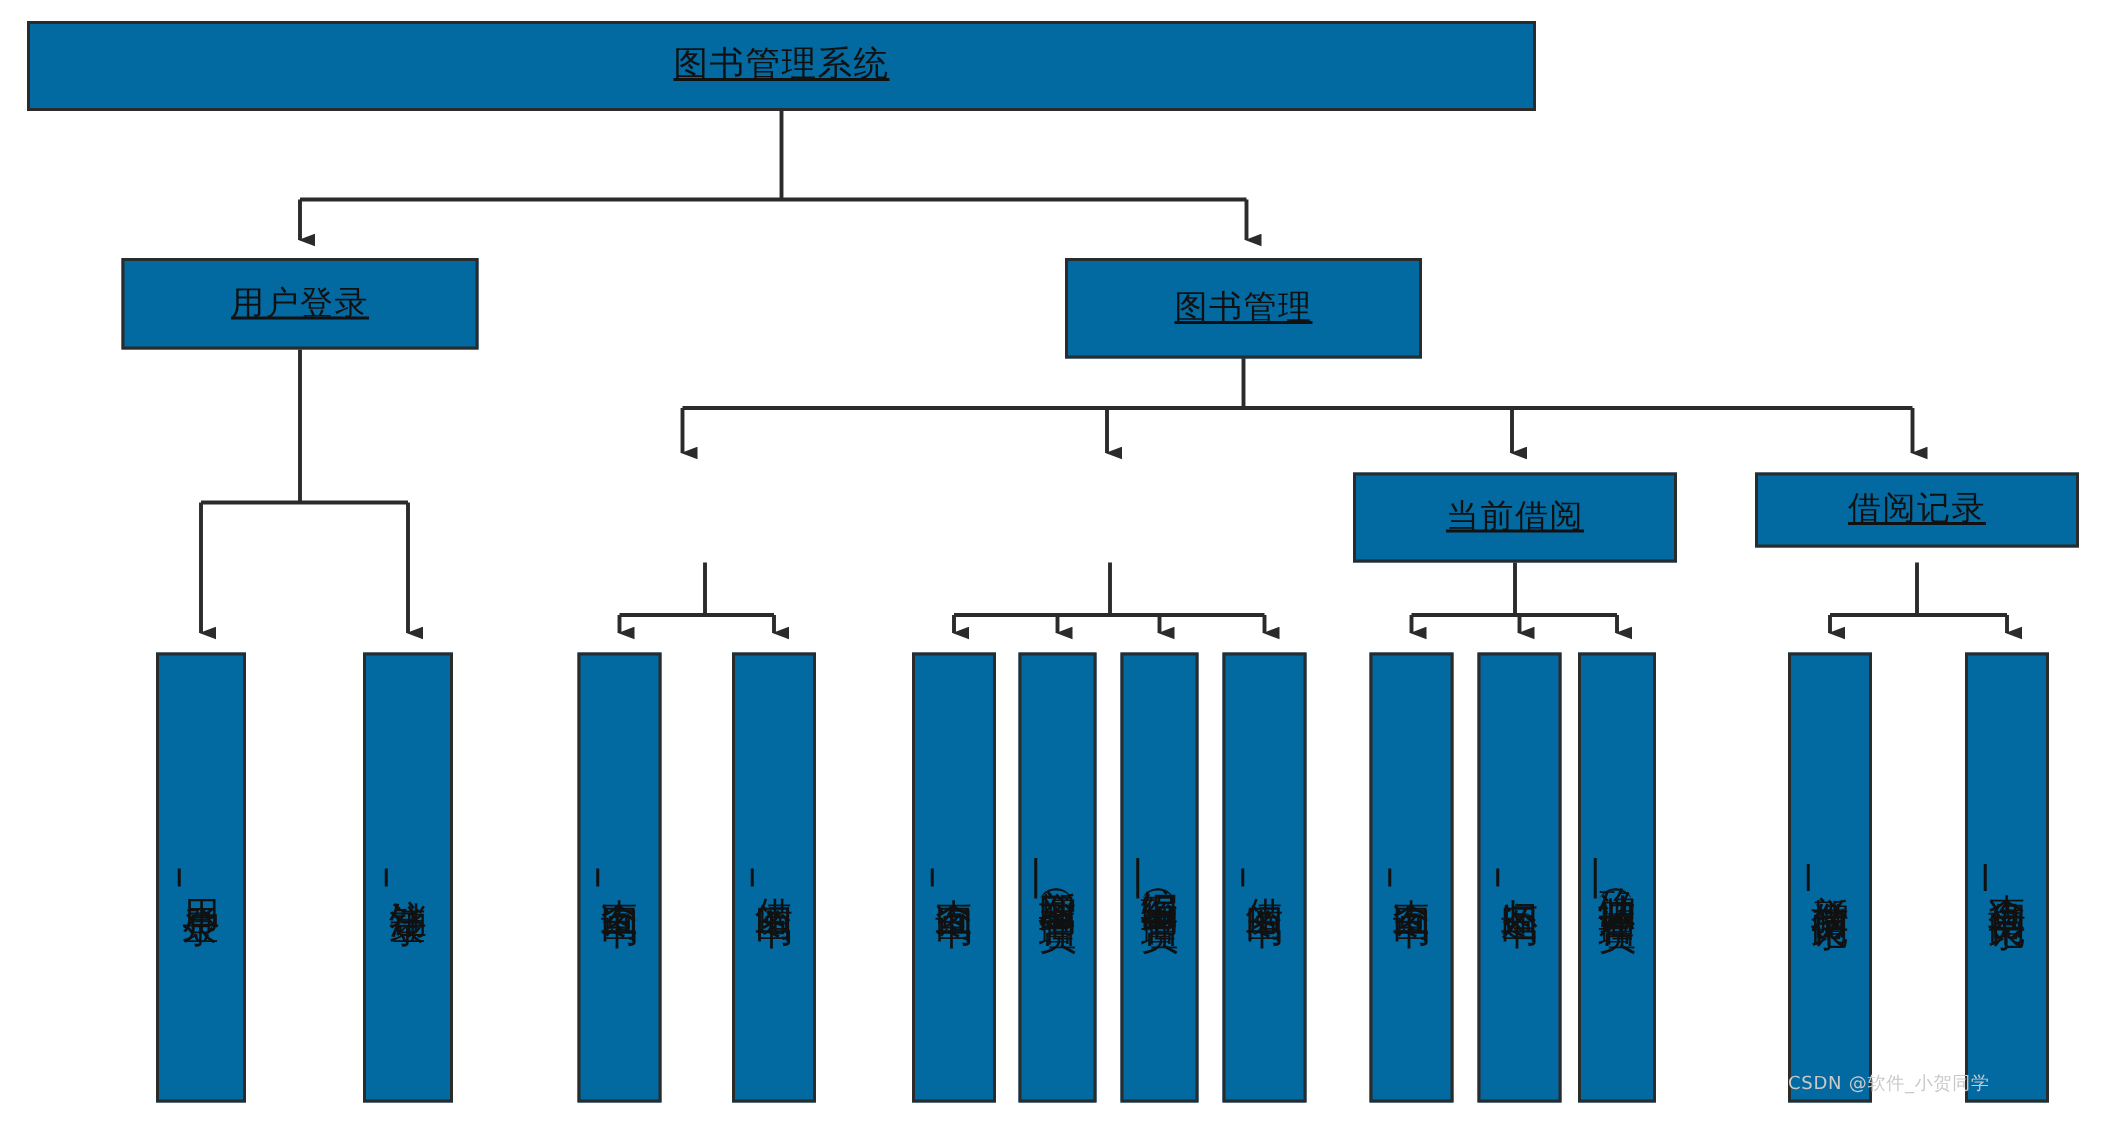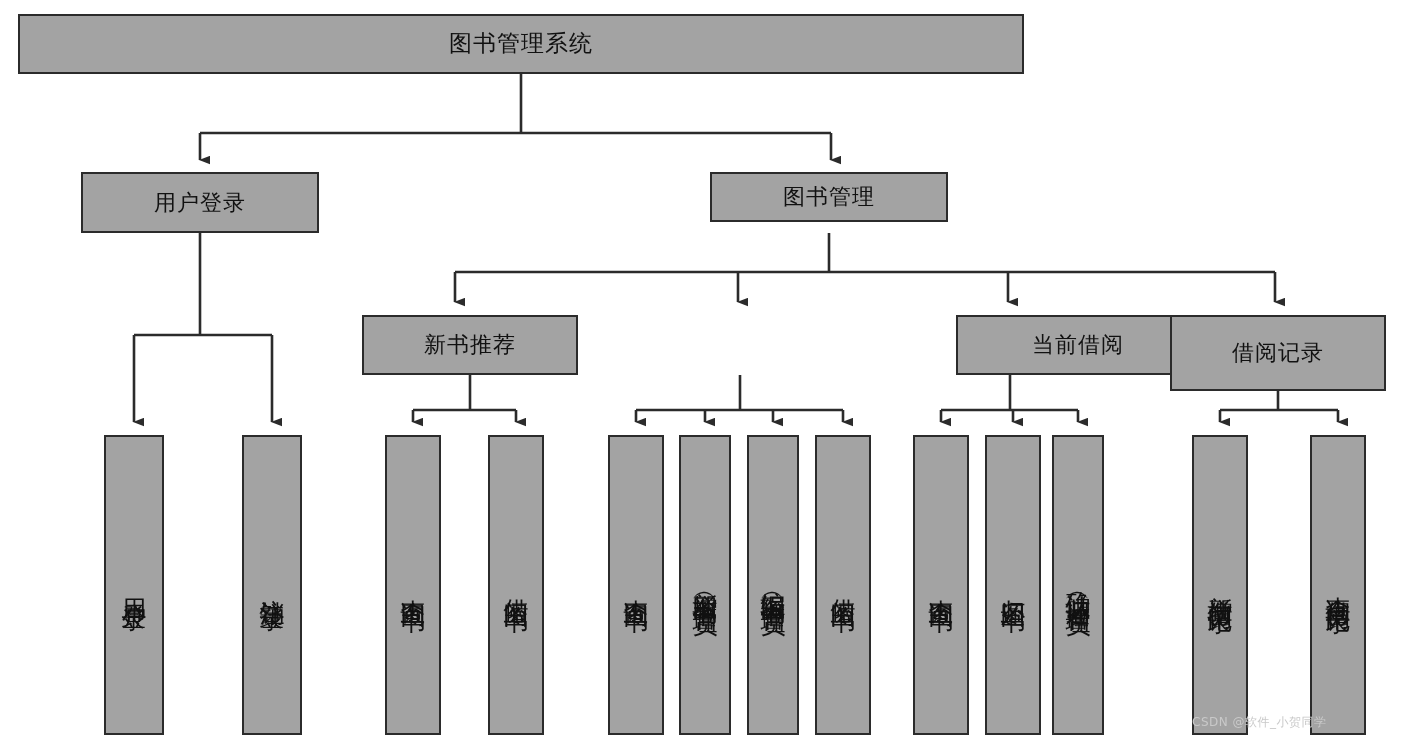--- a/index.html
+++ b/index.html
@@ -23,25 +23,26 @@
     left: 0;
     top: 0;
     width: 1405px;
     height: 747px;
     pointer-events: none;
   }
   .node {
     position: absolute;
     box-sizing: border-box;
     border: 2.5px solid #2b2b2b;
-    background: #a3a3a3;
+    background: #0369a1;
     display: flex;
     align-items: center;
     justify-content: center;
     color: #111111;
+    text-decoration: underline;
   }
   .node .lbl {
     display: block;
     text-align: center;
     line-height: 1.18;
     letter-spacing: 1px;
     white-space: nowrap;
   }
   
   .node.horiz .lbl {
@@ -127,31 +128,28 @@
     </g>
   </svg>
 
   <div class="node horiz root" style="left:18px; top:14px; width:1006px; height:60px;">
     <span class="lbl">图书管理系统</span>
   </div>
 
   <div class="node horiz" style="left:81px; top:172px; width:238px; height:61px;">
     <span class="lbl">用户登录</span>
   </div>
-  <div class="node horiz" style="left:710px; top:172px; width:238px; height:50px;">
+  <div class="node horiz" style="left:710px; top:172px; width:238px; height:67px;">
     <span class="lbl">图书管理</span>
   </div>
 
-  <div class="node horiz" style="left:362px; top:315px; width:216px; height:60px;">
-    <span class="lbl">新书推荐</span>
-  </div>
-  <div class="node horiz" style="left:956px; top:315px; width:244px; height:60px;">
+  <div class="node horiz" style="left:902px; top:315px; width:216px; height:60px;">
     <span class="lbl">当前借阅</span>
   </div>
-  <div class="node horiz" style="left:1170px; top:315px; width:216px; height:76px;">
+  <div class="node horiz" style="left:1170px; top:315px; width:216px; height:50px;">
     <span class="lbl">借阅记录</span>
   </div>
 
   <div class="node leaf" style="left:104px; top:435px; width:60px; height:300px;">
     <span class="lbl">用户登录</span>
   </div>
   <div class="node leaf" style="left:242px; top:435px; width:60px; height:300px;">
     <span class="lbl">注销登录</span>
   </div>
 

